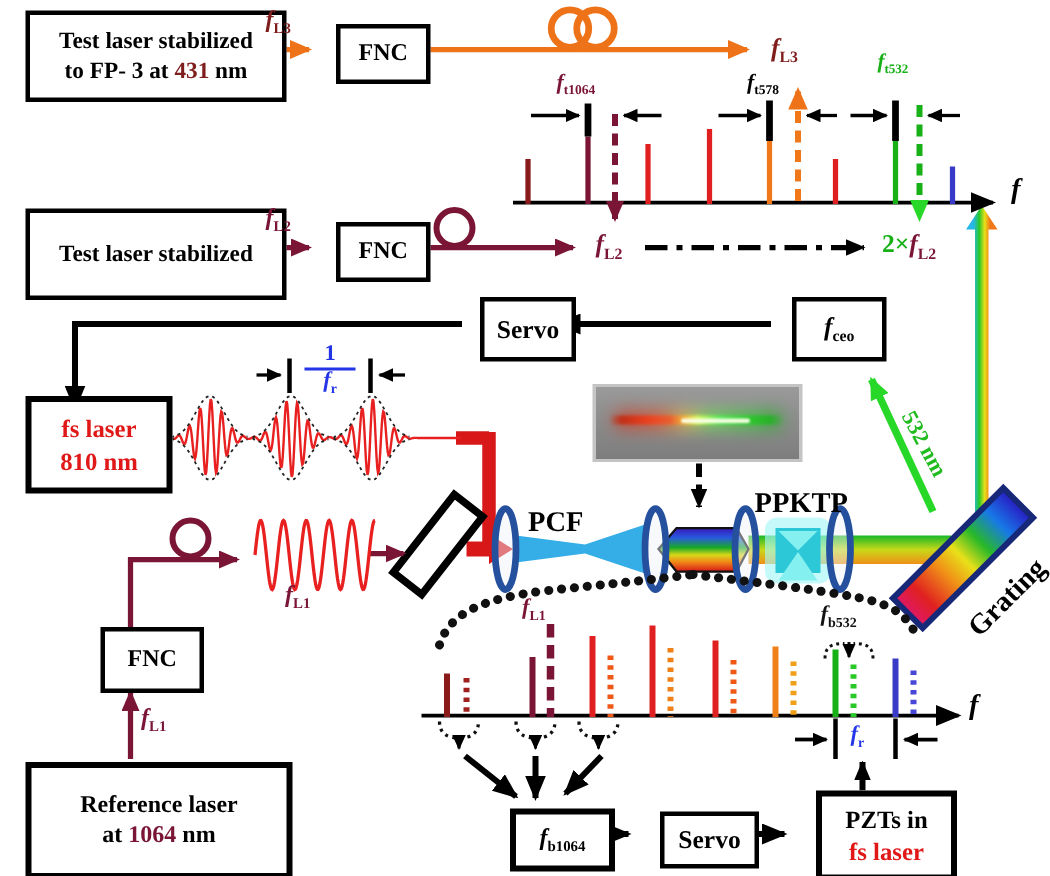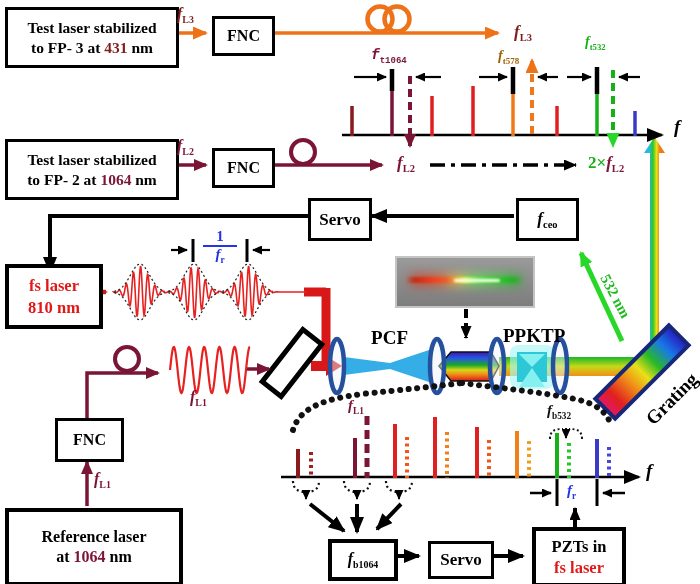--- a/index.html
+++ b/index.html
@@ -4,21 +4,21 @@
 <style>
   html,body{margin:0;padding:0;background:#fff;}
   #canvas{position:relative;width:700px;height:584px;background:#fff;overflow:hidden;
           font-family:"Liberation Serif","DejaVu Serif",serif;}
   svg.layer{position:absolute;left:0;top:0;z-index:1;}
   .lbl{position:absolute;z-index:3;font-weight:bold;white-space:nowrap;}
   .fi{font-style:italic;}
   sub{font-size:62%;font-weight:bold;}
   .box{position:absolute;z-index:2;background:#fff;border:3.5px solid #000;
        display:flex;flex-direction:column;align-items:center;justify-content:center;
-       text-align:center;font-weight:bold;line-height:1.28;}
+       text-align:center;font-weight:bold;line-height:1.28;margin-left:12px;}
   .c-orange{color:#7f1d1d;} .c-maroon{color:#7B1535;} .c-red{color:#E01818;}
   .c-green{color:#17B017;} .c-blue{color:#2335E6;}
   .frac{position:absolute;z-index:3;color:#2335E6;font-weight:bold;text-align:center;width:34px;line-height:1.05;}
   .frac .den{border-top:2.5px solid #2335E6;}
   #photo{position:absolute;left:395px;top:256px;width:136px;height:48px;z-index:2;
          background:linear-gradient(180deg,#9a9a9a,#7d7d7d);border:2px solid #c4c4c4;}
   #photo .glow{position:absolute;left:6px;right:6px;top:15px;height:14px;filter:blur(5px);opacity:.6;
     background:linear-gradient(90deg,transparent 2%,#d83018 10%,#f05020 30%,#f0d040 45%,#70f050 55%,#30d830 78%,#20b020 92%,transparent 98%);}
   #photo .streak{position:absolute;left:8px;right:8px;top:19px;height:6px;border-radius:3px;filter:blur(1px);
     background:linear-gradient(90deg,transparent 1%,#c03018 8%,#e84020 22%,#e86030 35%,#f0c040 44%,#d8f860 50%,#58e858 62%,#30c830 78%,#28b028 90%,transparent 98%);}
@@ -261,21 +261,20 @@
   <div><span>Test laser stabilized</span></div>
   <div><span>to FP- 3 at</span> <span class="c-orange">431</span> <span>nm</span></div>
 </div>
 
 <div class="box" style="left:212px;top:16px;width:57px;height:34px;font-size:16px;">
   <span>FNC</span>
 </div>
 
 <div class="box" style="left:5px;top:139px;width:168px;height:55px;font-size:15.5px;">
   <div><span>Test laser stabilized</span></div>
-  <div><span>to FP- 2 at</span> <span class="c-maroon">1064</span> <span>nm</span></div>
 </div>
 
 <div class="box" style="left:212px;top:148px;width:57px;height:34px;font-size:16px;">
   <span>FNC</span>
 </div>
 
 <div class="box" style="left:308px;top:198px;width:58px;height:37px;font-size:17px;">
   <span>Servo</span>
 </div>
 
@@ -311,38 +310,38 @@
 </div>
 
 <div class="lbl c-orange" style="left:177px;top:5px;font-size:16px;"><i class="fi">f</i><sub>L3</sub></div>
 <div class="lbl c-orange" style="left:514px;top:22px;font-size:17px;"><i class="fi">f</i><sub>L3</sub></div>
 
 <div class="lbl c-maroon" style="left:177px;top:137px;font-size:16px;"><i class="fi">f</i><sub>L2</sub></div>
 <div class="lbl c-maroon" style="left:397px;top:153px;font-size:17px;"><i class="fi">f</i><sub>L2</sub></div>
 
 <div class="lbl" style="left:588px;top:153px;font-size:17px;"><span class="c-green">2</span><span class="c-green">×</span><i class="fi c-maroon">f</i><sub class="c-maroon">L2</sub></div>
 
-<div class="lbl c-maroon" style="left:371px;top:47px;font-size:14.5px;font-family:Liberation Mono, monospace;"><i class="fi">f</i><sub>t1064</sub></div>
-<div class="lbl" style="left:498px;top:47px;font-size:14.5px;color:#a16207;"><i class="fi">f</i><sub>t578</sub></div>
+<div class="lbl c-maroon" style="left:371px;top:47px;font-size:14.5px;"><i class="fi">f</i><sub>t1064</sub></div>
+<div class="lbl" style="left:498px;top:47px;font-size:14.5px;color:#000000;"><i class="fi">f</i><sub>t578</sub></div>
 <div class="lbl c-green" style="left:585px;top:34px;font-size:14px;"><i class="fi">f</i><sub>t532</sub></div>
 
 <div class="lbl" style="left:674px;top:116px;font-size:19px;"><i class="fi">f</i></div>
 <div class="lbl" style="left:646px;top:460px;font-size:19px;"><i class="fi">f</i></div>
 
 <div class="frac" style="left:203px;top:229px;font-size:15px;">
   <div class="num">1</div>
   <div class="den"><i class="fi">f</i><sub>r</sub></div>
 </div>
 
 <div class="lbl c-maroon" style="left:190px;top:388px;font-size:16px;"><i class="fi">f</i><sub>L1</sub></div>
 <div class="lbl c-maroon" style="left:94px;top:470px;font-size:16px;"><i class="fi">f</i><sub>L1</sub></div>
 <div class="lbl c-maroon" style="left:348px;top:397px;font-size:15px;"><i class="fi">f</i><sub>L1</sub></div>
 
 <div class="lbl" style="left:547px;top:402px;font-size:15px;color:#111;"><i class="fi">f</i><sub>b532</sub></div>
 <div class="lbl c-blue" style="left:567px;top:482px;font-size:15px;"><i class="fi">f</i><sub>r</sub></div>
 
-<div class="lbl" style="left:352px;top:327px;width:56px;text-align:right;font-size:19px;">PCF</div>
+<div class="lbl" style="left:352px;top:338px;width:56px;text-align:left;font-size:19px;">PCF</div>
 <div class="lbl" style="left:503px;top:325px;width:82px;font-size:19px;">PPKTP</div>
 
 <div class="lbl rot" style="left:630px;top:388px;width:84px;text-align:center;font-size:19px;transform:rotate(-45deg);">Grating</div>
 <div class="lbl rot" style="left:583px;top:288px;width:64px;text-align:center;font-size:15px;color:#1FBB1F;transform:rotate(62deg);">532 nm</div>
 
 </div>
 
 </body></html>

